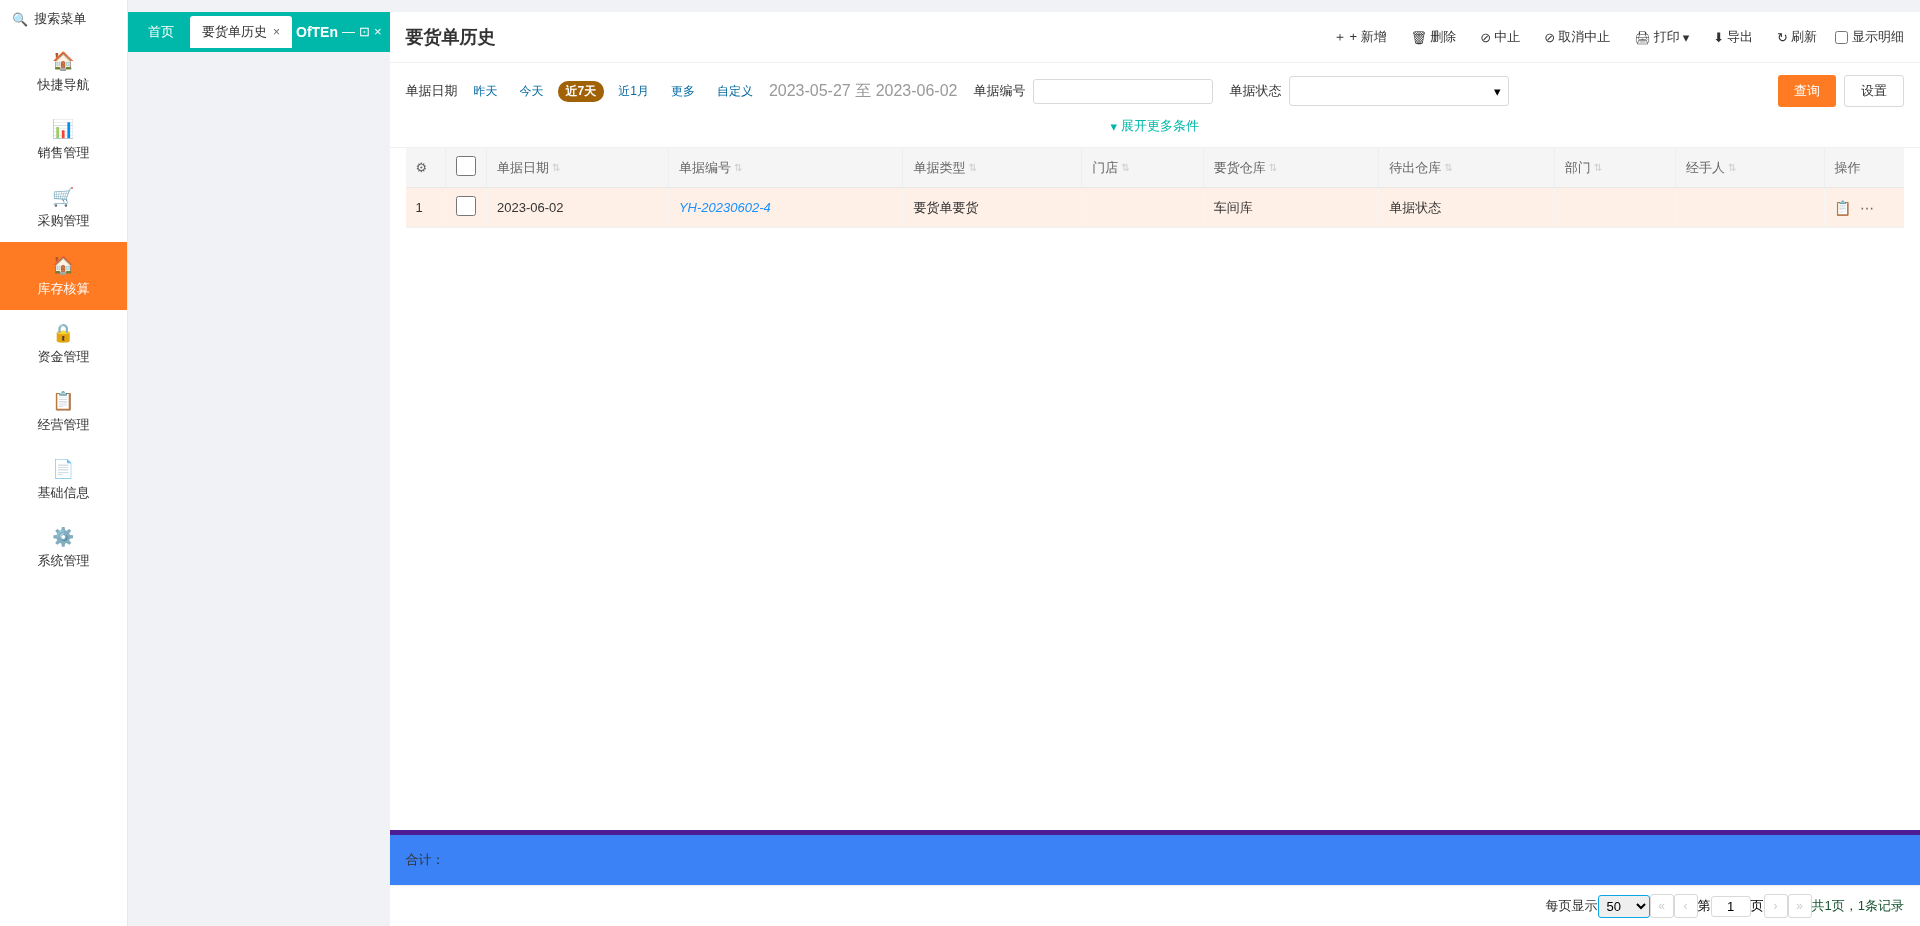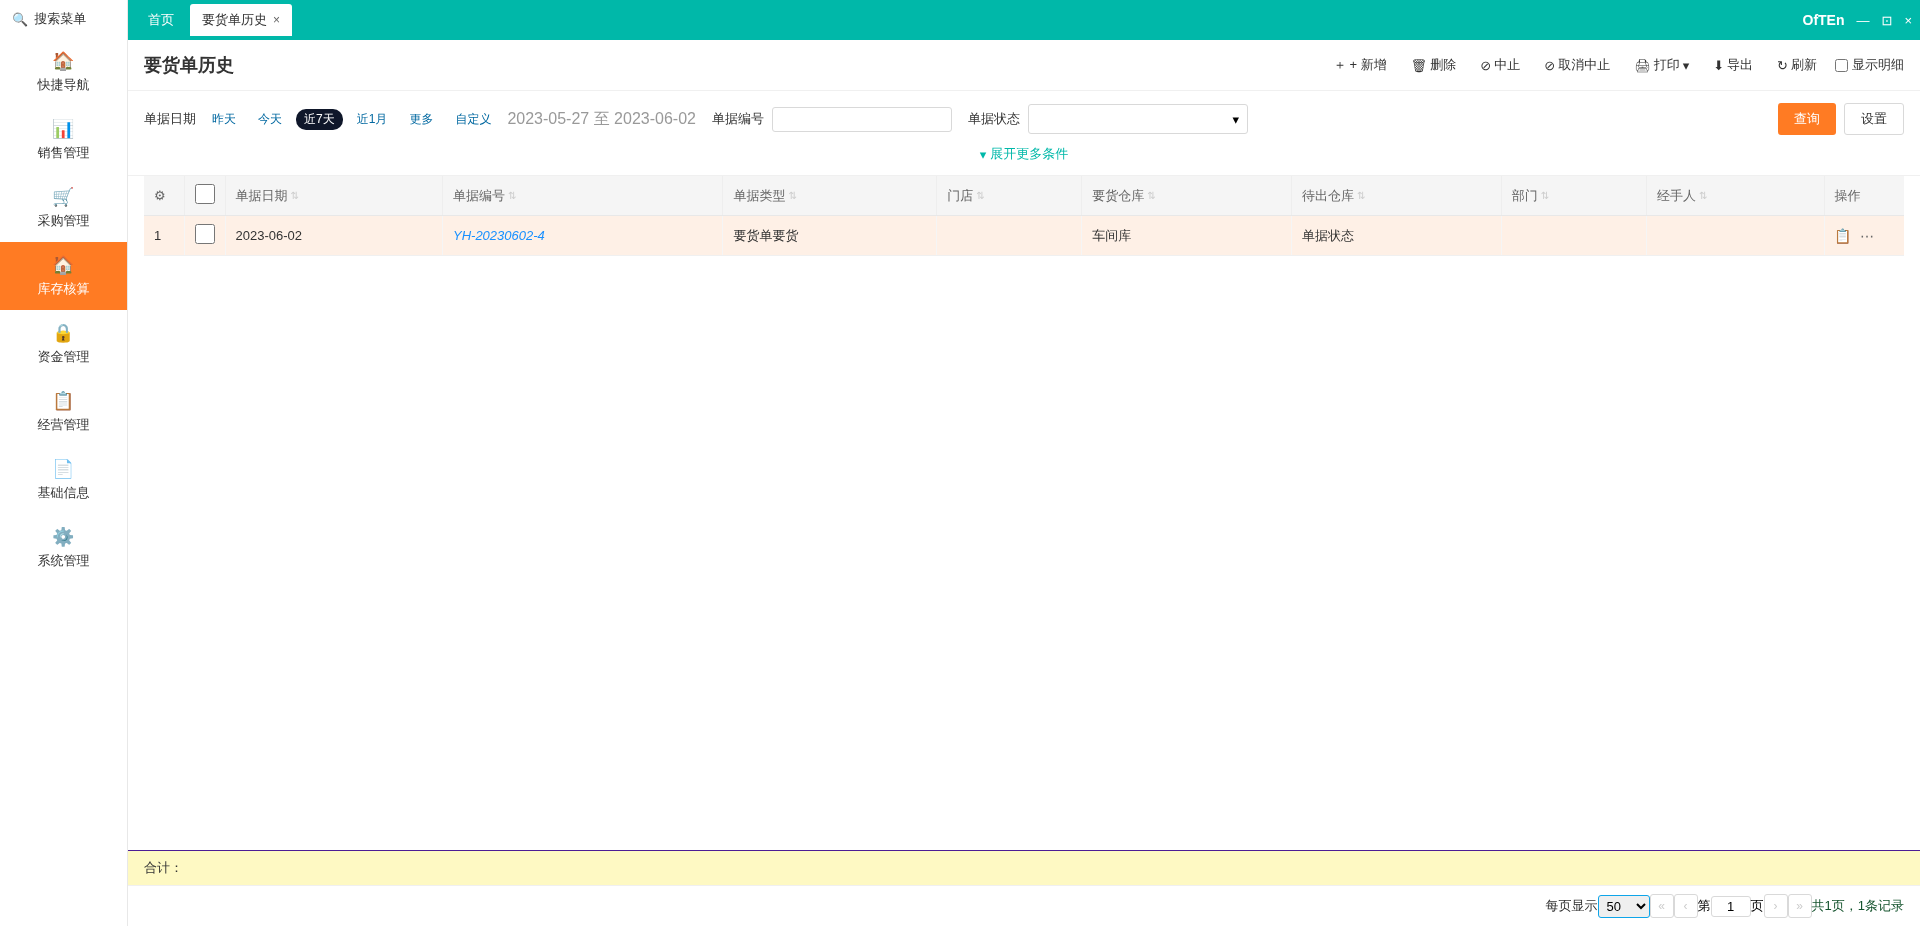--- a/index.html
+++ b/index.html
@@ -27,22 +27,23 @@
     .sidebar-item.active {
       background: #ff7b23;
       color: #fff;
     }
     .sidebar-item .icon { font-size: 18px; }
 
     
     .main {
       flex: 1;
       display: flex;
-      flex-direction: column;
+      flex-direction: row;
       overflow: hidden;
+      margin-top: 12px;
     }
 
     
     .tab-bar {
       height: 40px;
       background: #00b8a9;
       display: flex;
       align-items: center;
       padding: 0 8px;
       gap: 4px;
@@ -67,22 +68,21 @@
       color: #333;
     }
     .tab-close {
       font-size: 12px;
       cursor: pointer;
       color: #666;
     }
     .tab-bar-right {
       margin-left: auto;
       display: flex;
-      align-items: center;
-      gap: 12px;
+      gap: 4px;
       color: #fff;
       font-size: 12px;
     }
     .tab-bar-right span { cursor: pointer; }
 
     
     .page-content {
       flex: 1;
       background: #fff;
       display: flex;
@@ -172,22 +172,23 @@
       gap: 6px;
     }
     .date-option {
       padding: 2px 8px;
       border-radius: 10px;
       cursor: pointer;
       font-size: 12px;
       color: #0369a1;
     }
     .date-option.active {
-      background: #0f172a;
+      background: #a16207;
       color: #fff;
+      font-weight: bold;
     }
     .date-range-text {
       font-size: 16px;
       color: #999;
     }
     .filter-input {
       border: 1px solid #d9d9d9;
       border-radius: 3px;
       padding: 4px 8px;
       font-size: 13px;
@@ -256,25 +257,25 @@
       align-items: center;
       gap: 3px;
     }
     .sort-icon { color: #ccc; font-size: 10px; }
     .link-text { color: #1890ff; cursor: pointer; text-decoration: none; font-style: italic; }
     .action-icons { display: flex; gap: 8px; }
     .action-icon { cursor: pointer; color: #666; font-size: 14px; }
 
     
     .footer {
-      border-top: 1px solid #4c1d95;
-      padding: 8px 16px;
-      display: flex;
-      align-items: center;
-      background: #fef9c3;
+      border-top: 5px solid #4c1d95;
+      padding: 16px 16px;
+      display: flex;
+      align-items: center;
+      background: #3b82f6;
       flex-shrink: 0;
     }
     .footer-total { font-size: 13px; color: #333; }
 
     
     .pagination {
       border-top: 1px solid #f0f0f0;
       padding: 8px 16px;
       display: flex;
       align-items: center;

